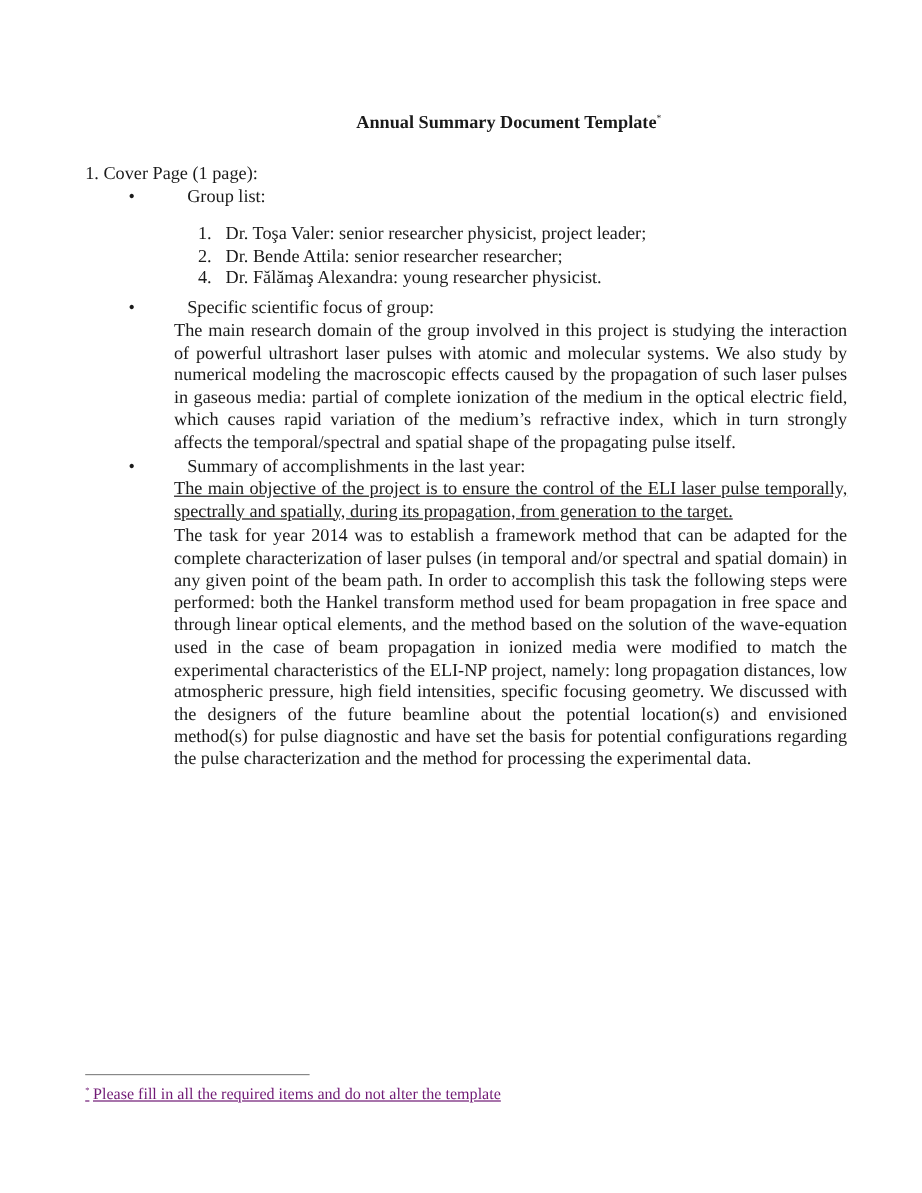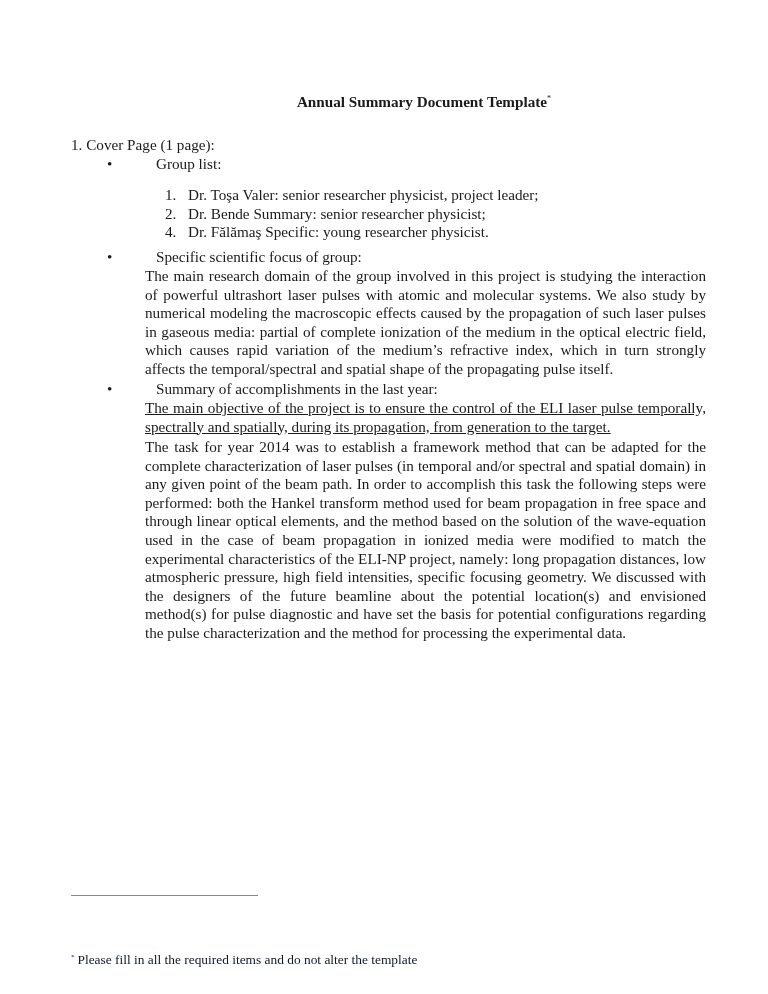--- a/index.html
+++ b/index.html
@@ -82,24 +82,25 @@
     .footnote-rule {
       position: absolute;
       left: 71px;
       top: 895px;
       width: 187px;
       border-top: 1px solid #888;
     }
     .footnote {
       position: absolute;
       left: 71px;
-      top: 948px;
+      top: 900px;
       font-size: 13.4px;
-      color: #0f172a;
+      color: #701a75;
       white-space: nowrap;
+      text-decoration: underline;
     }
     .footnote sup {
       font-size: 7px;
       vertical-align: 5px;
       margin-right: 3px;
     }
   </style>
 </head>
 <body>
 
@@ -107,22 +108,22 @@
 
 <div class="section-heading">1. Cover Page (1 page):</div>
 
 <div class="bullet-item" style="top:155px;">
   <span class="bullet-dot">•</span>
   <span class="bullet-label">Group list:</span>
 </div>
 
 <ol class="numbered-list" style="top:174px;">
   <li><span class="num">1.</span><span>Dr. Toşa Valer: senior researcher physicist, project leader;</span></li>
-  <li><span class="num">2.</span><span>Dr. Bende Summary: senior researcher physicist;</span></li>
-  <li><span class="num">4.</span><span>Dr. Fălămaş Specific: young researcher physicist.</span></li>
+  <li><span class="num">2.</span><span>Dr. Bende Attila: senior researcher researcher;</span></li>
+  <li><span class="num">4.</span><span>Dr. Fălămaş Alexandra: young researcher physicist.</span></li>
 </ol>
 
 <div class="bullet-item" style="top:248px;">
   <span class="bullet-dot">•</span>
   <span class="bullet-label">Specific scientific focus of group:</span>
 </div>
 <p class="para" style="top:267px;">The main research domain of the group involved in this project is studying the interaction of powerful ultrashort laser pulses with atomic and molecular systems. We also study by numerical modeling the macroscopic effects caused by the propagation of such laser pulses in gaseous media: partial of complete ionization of the medium in the optical electric field, which causes rapid variation of the medium’s refractive index, which in turn strongly affects the temporal/spectral and spatial shape of the propagating pulse itself.</p>
 
 <div class="bullet-item" style="top:380px;">
   <span class="bullet-dot">•</span>

